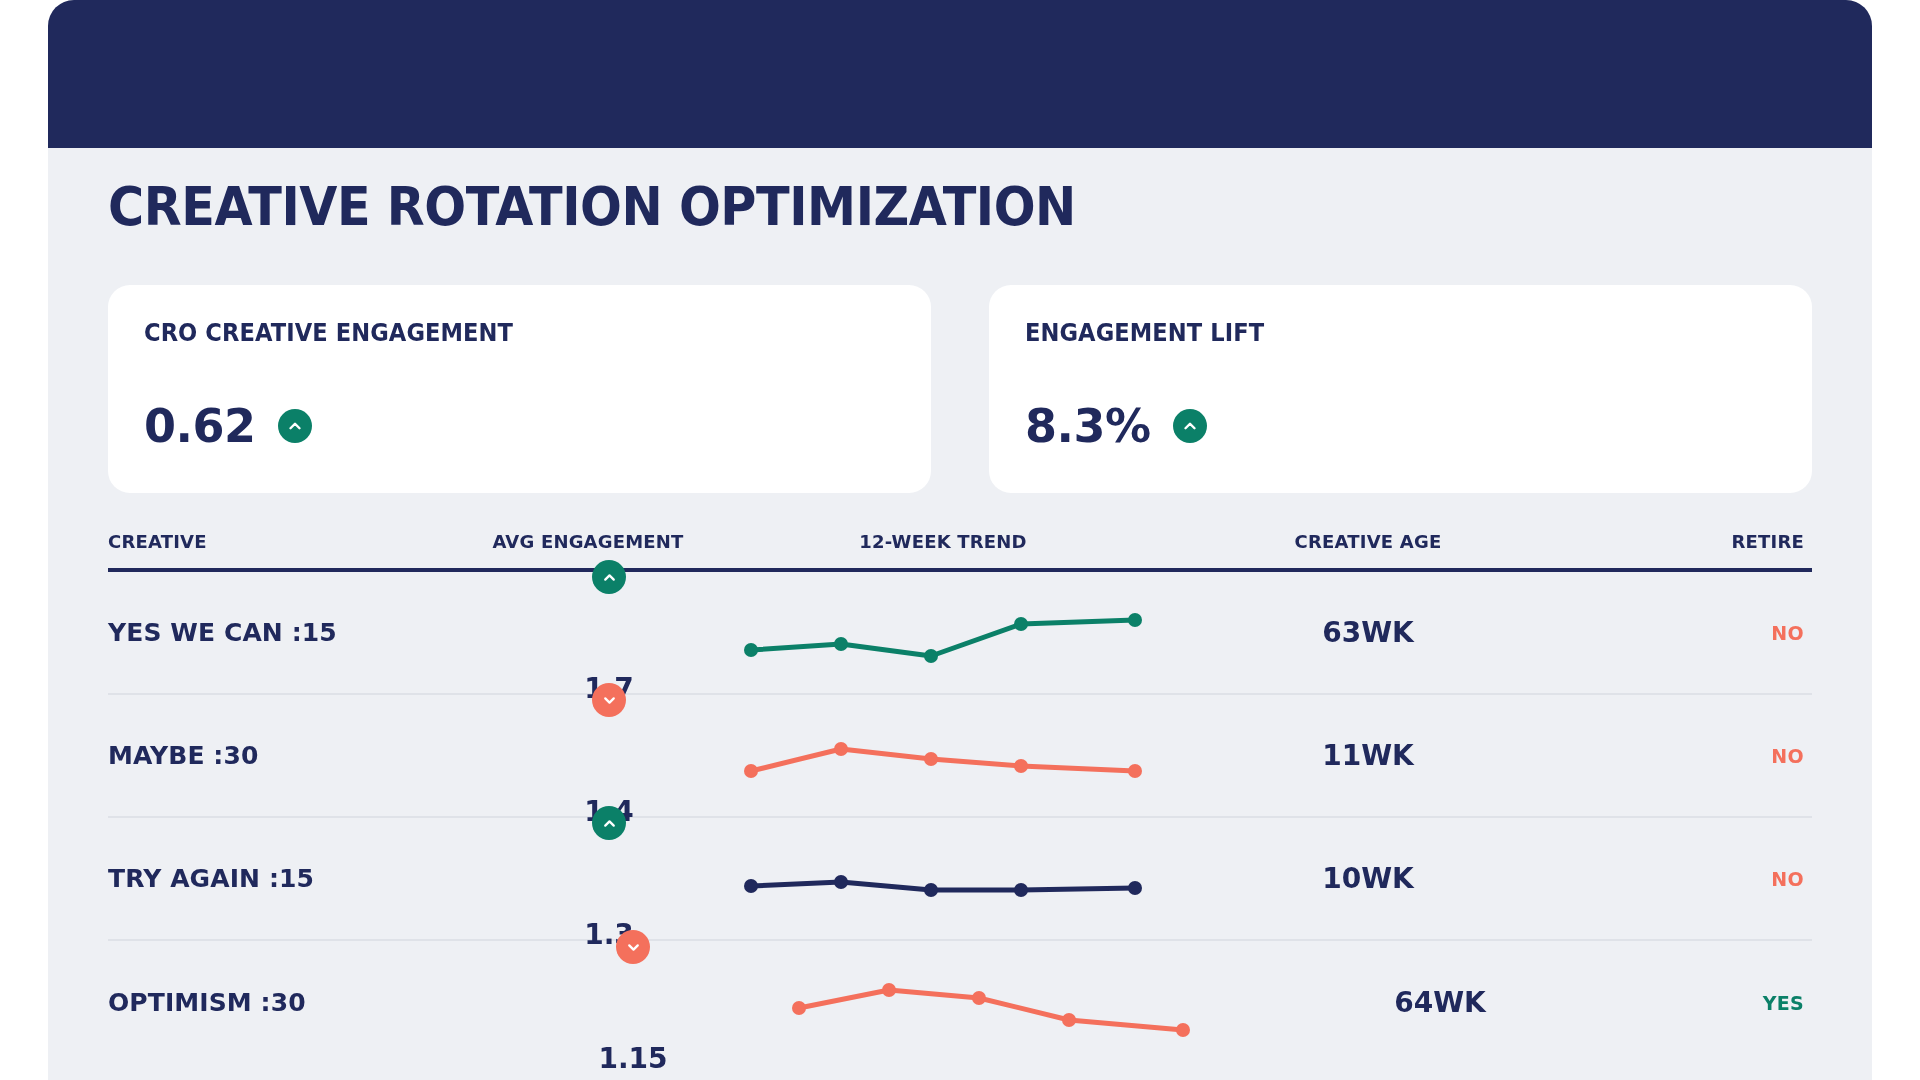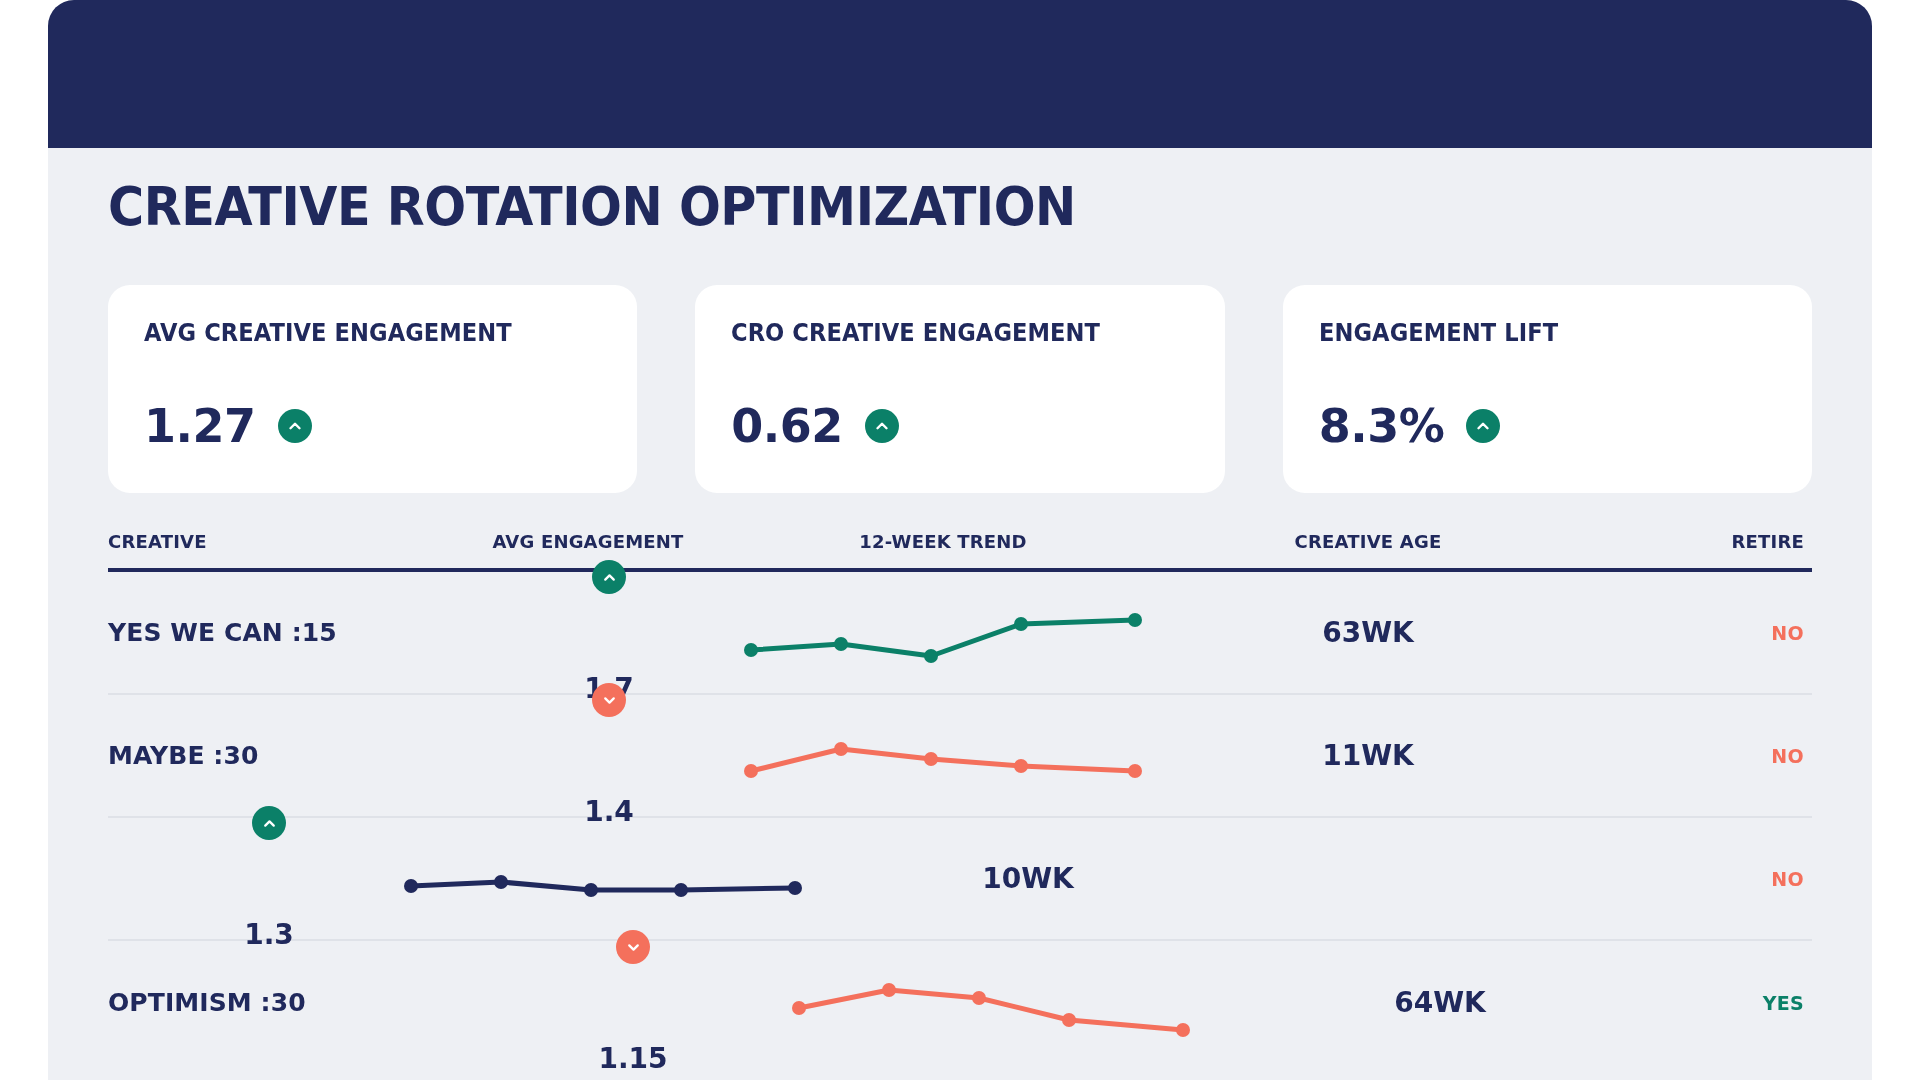--- a/index.html
+++ b/index.html
@@ -200,31 +200,20 @@
 <div id="dashboard-card">
 
   <div id="top-bar"></div>
 
   <div id="content">
 
     <div id="page-title">CREATIVE ROTATION OPTIMIZATION</div>
 
     <div id="kpi-row">
 
-      <div class="kpi-card">
-        <div class="kpi-label">AVG CREATIVE ENGAGEMENT</div>
-        <div class="kpi-value-row">
-          <span class="kpi-value">1.27</span>
-          <span class="badge up">
-            <svg width="18" height="18" viewBox="0 0 24 24" fill="none" stroke="#ffffff" stroke-width="3.2" stroke-linecap="round" stroke-linejoin="round">
-                <polyline points="6 15 12 9 18 15"></polyline>
-              </svg>
-          </span>
-        </div>
-      </div>
 
       <div class="kpi-card">
         <div class="kpi-label">CRO CREATIVE ENGAGEMENT</div>
         <div class="kpi-value-row">
           <span class="kpi-value">0.62</span>
           <span class="badge up">
             <svg width="18" height="18" viewBox="0 0 24 24" fill="none" stroke="#ffffff" stroke-width="3.2" stroke-linecap="round" stroke-linejoin="round">
                 <polyline points="6 15 12 9 18 15"></polyline>
               </svg>
           </span>
@@ -301,20 +290,21 @@
             <circle cx="188" cy="38" r="7" fill="#f4705c"></circle>
             <circle cx="278" cy="45" r="7" fill="#f4705c"></circle>
             <circle cx="392" cy="50" r="7" fill="#f4705c"></circle>
           </svg>
         </div>
         <div class="c-age cell-age">11WK</div>
         <div class="c-retire cell-retire retire-no">NO</div>
       </div>
 
       <div class="t-row tbody-row">
+        <div class="c-creative cell-name">TRY AGAIN :15</div>
         <div class="c-avg">
           <div class="avg-inner">
             <span class="badge up">
               <svg width="17" height="17" viewBox="0 0 24 24" fill="none" stroke="#ffffff" stroke-width="3.2" stroke-linecap="round" stroke-linejoin="round">
                   <polyline points="6 15 12 9 18 15"></polyline>
                 </svg>
             </span>
             <span class="cell-num">1.3</span>
           </div>
         </div>

